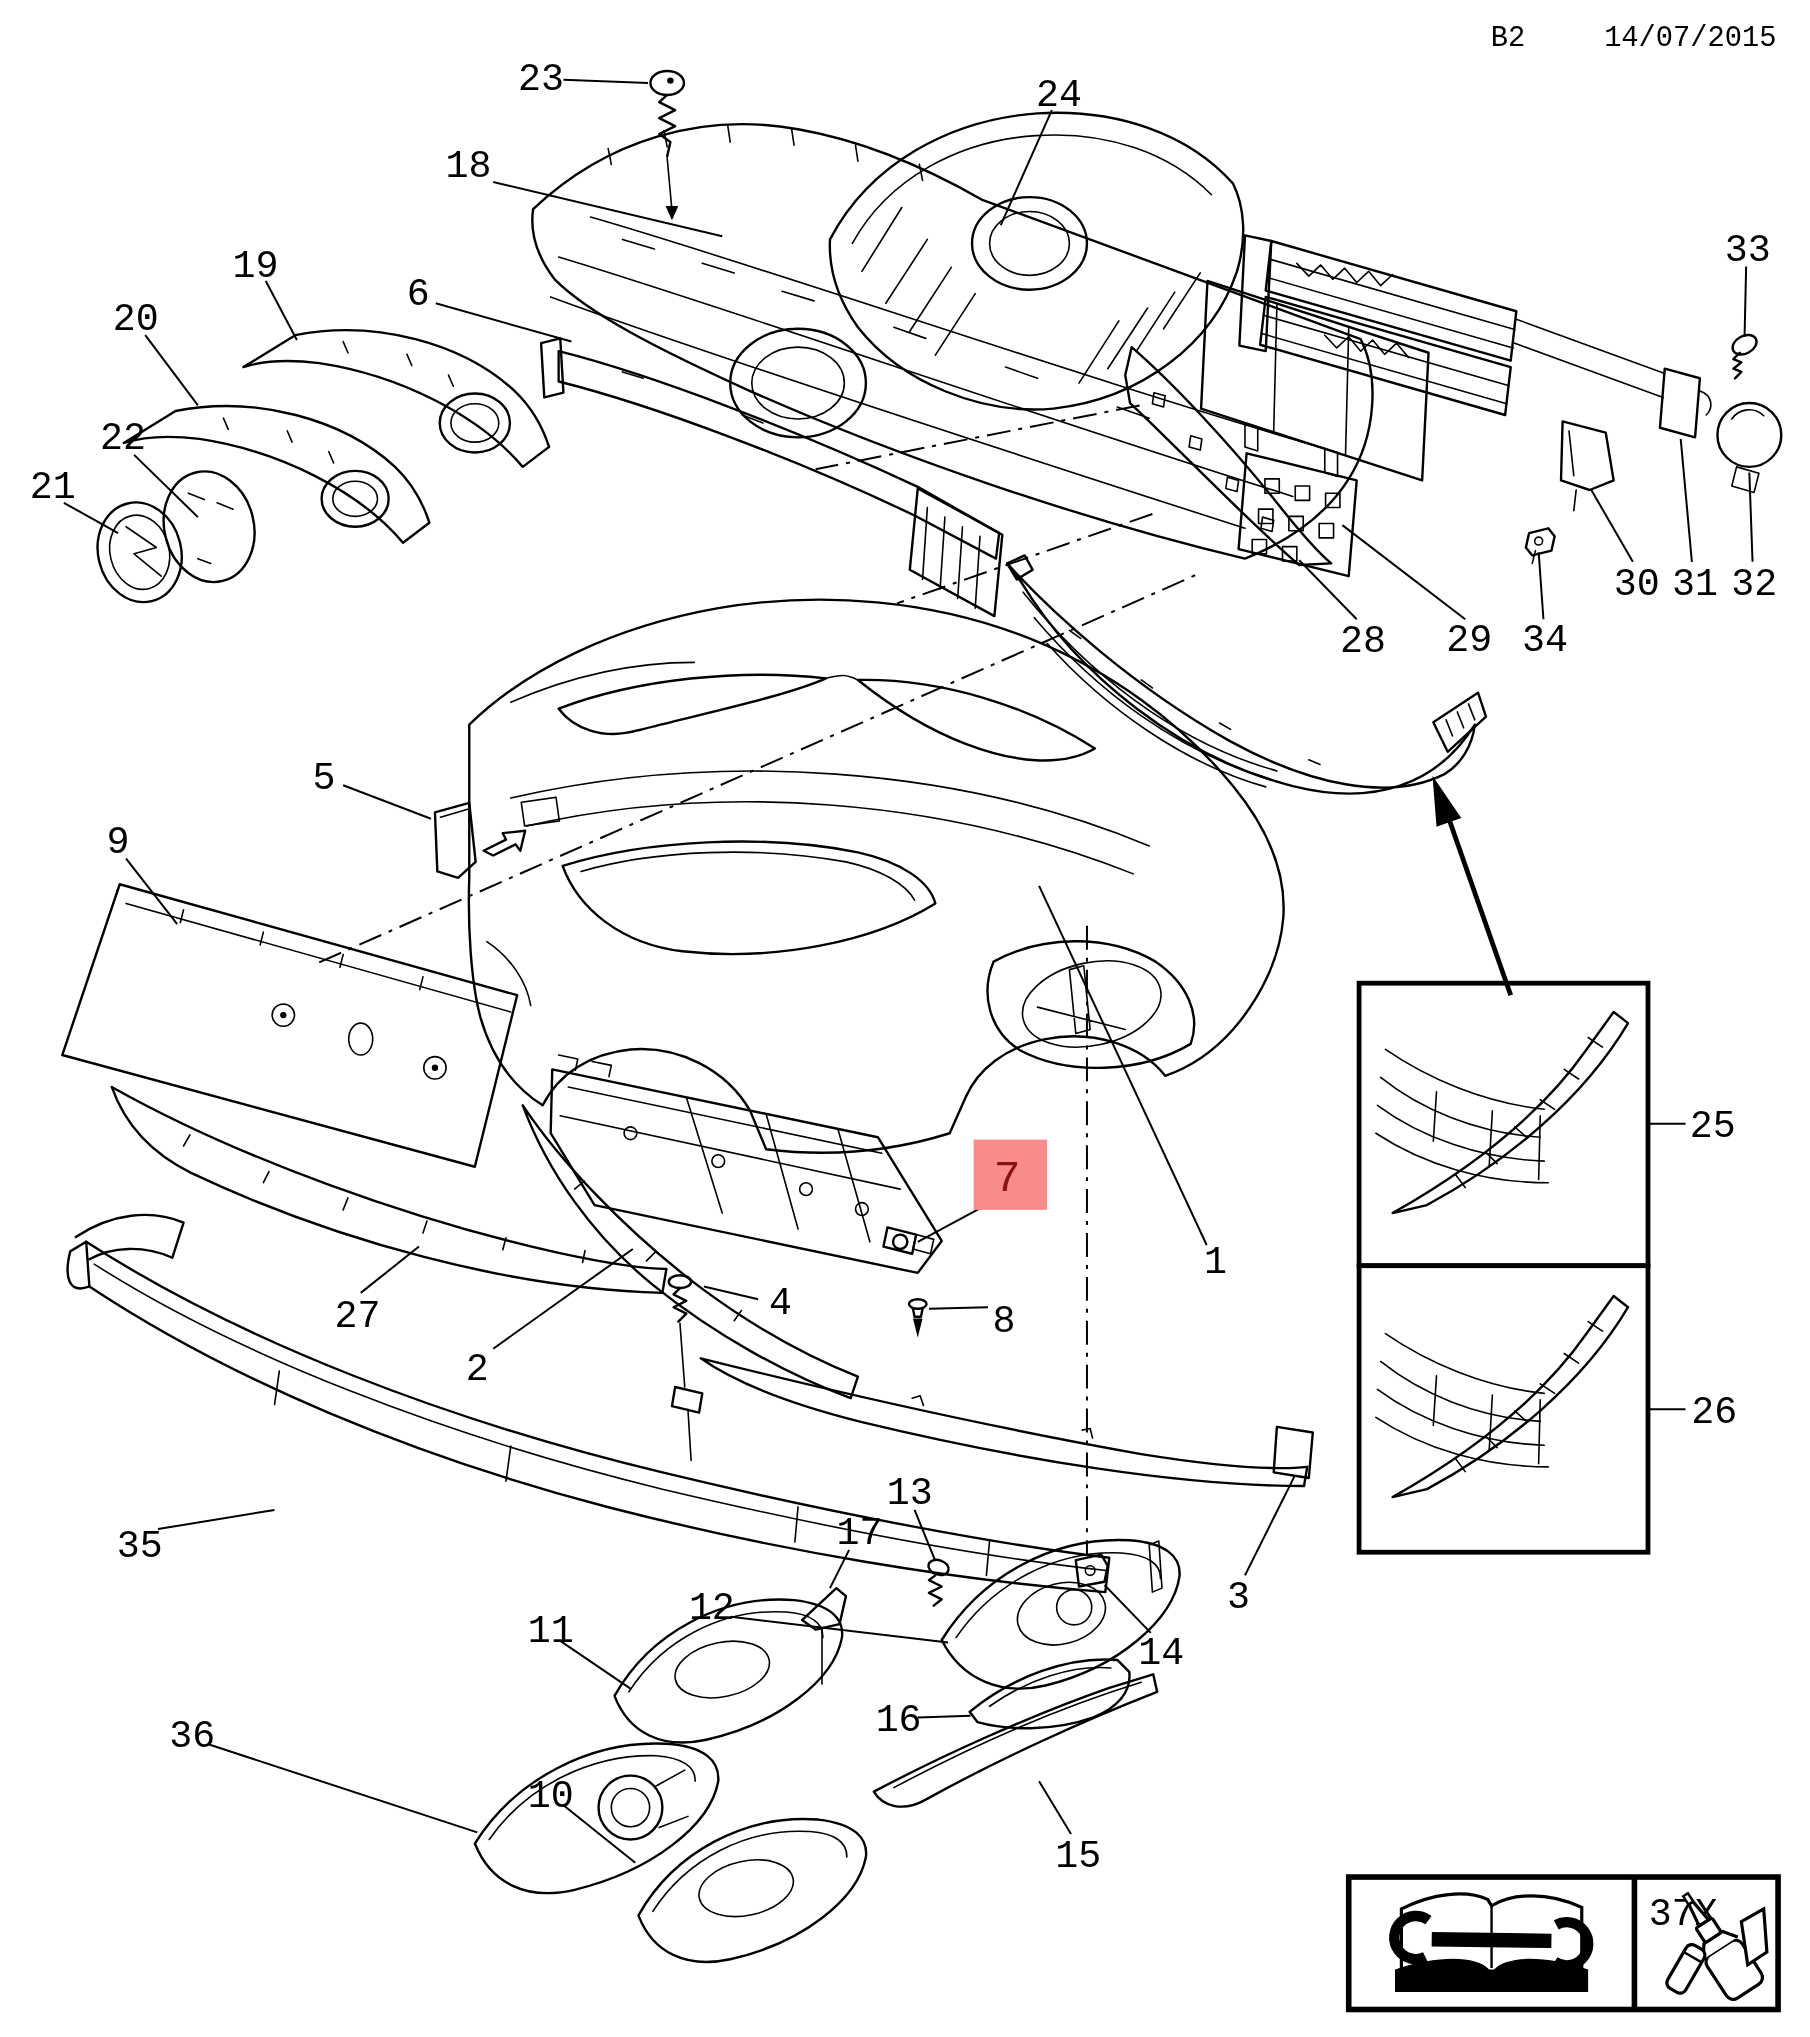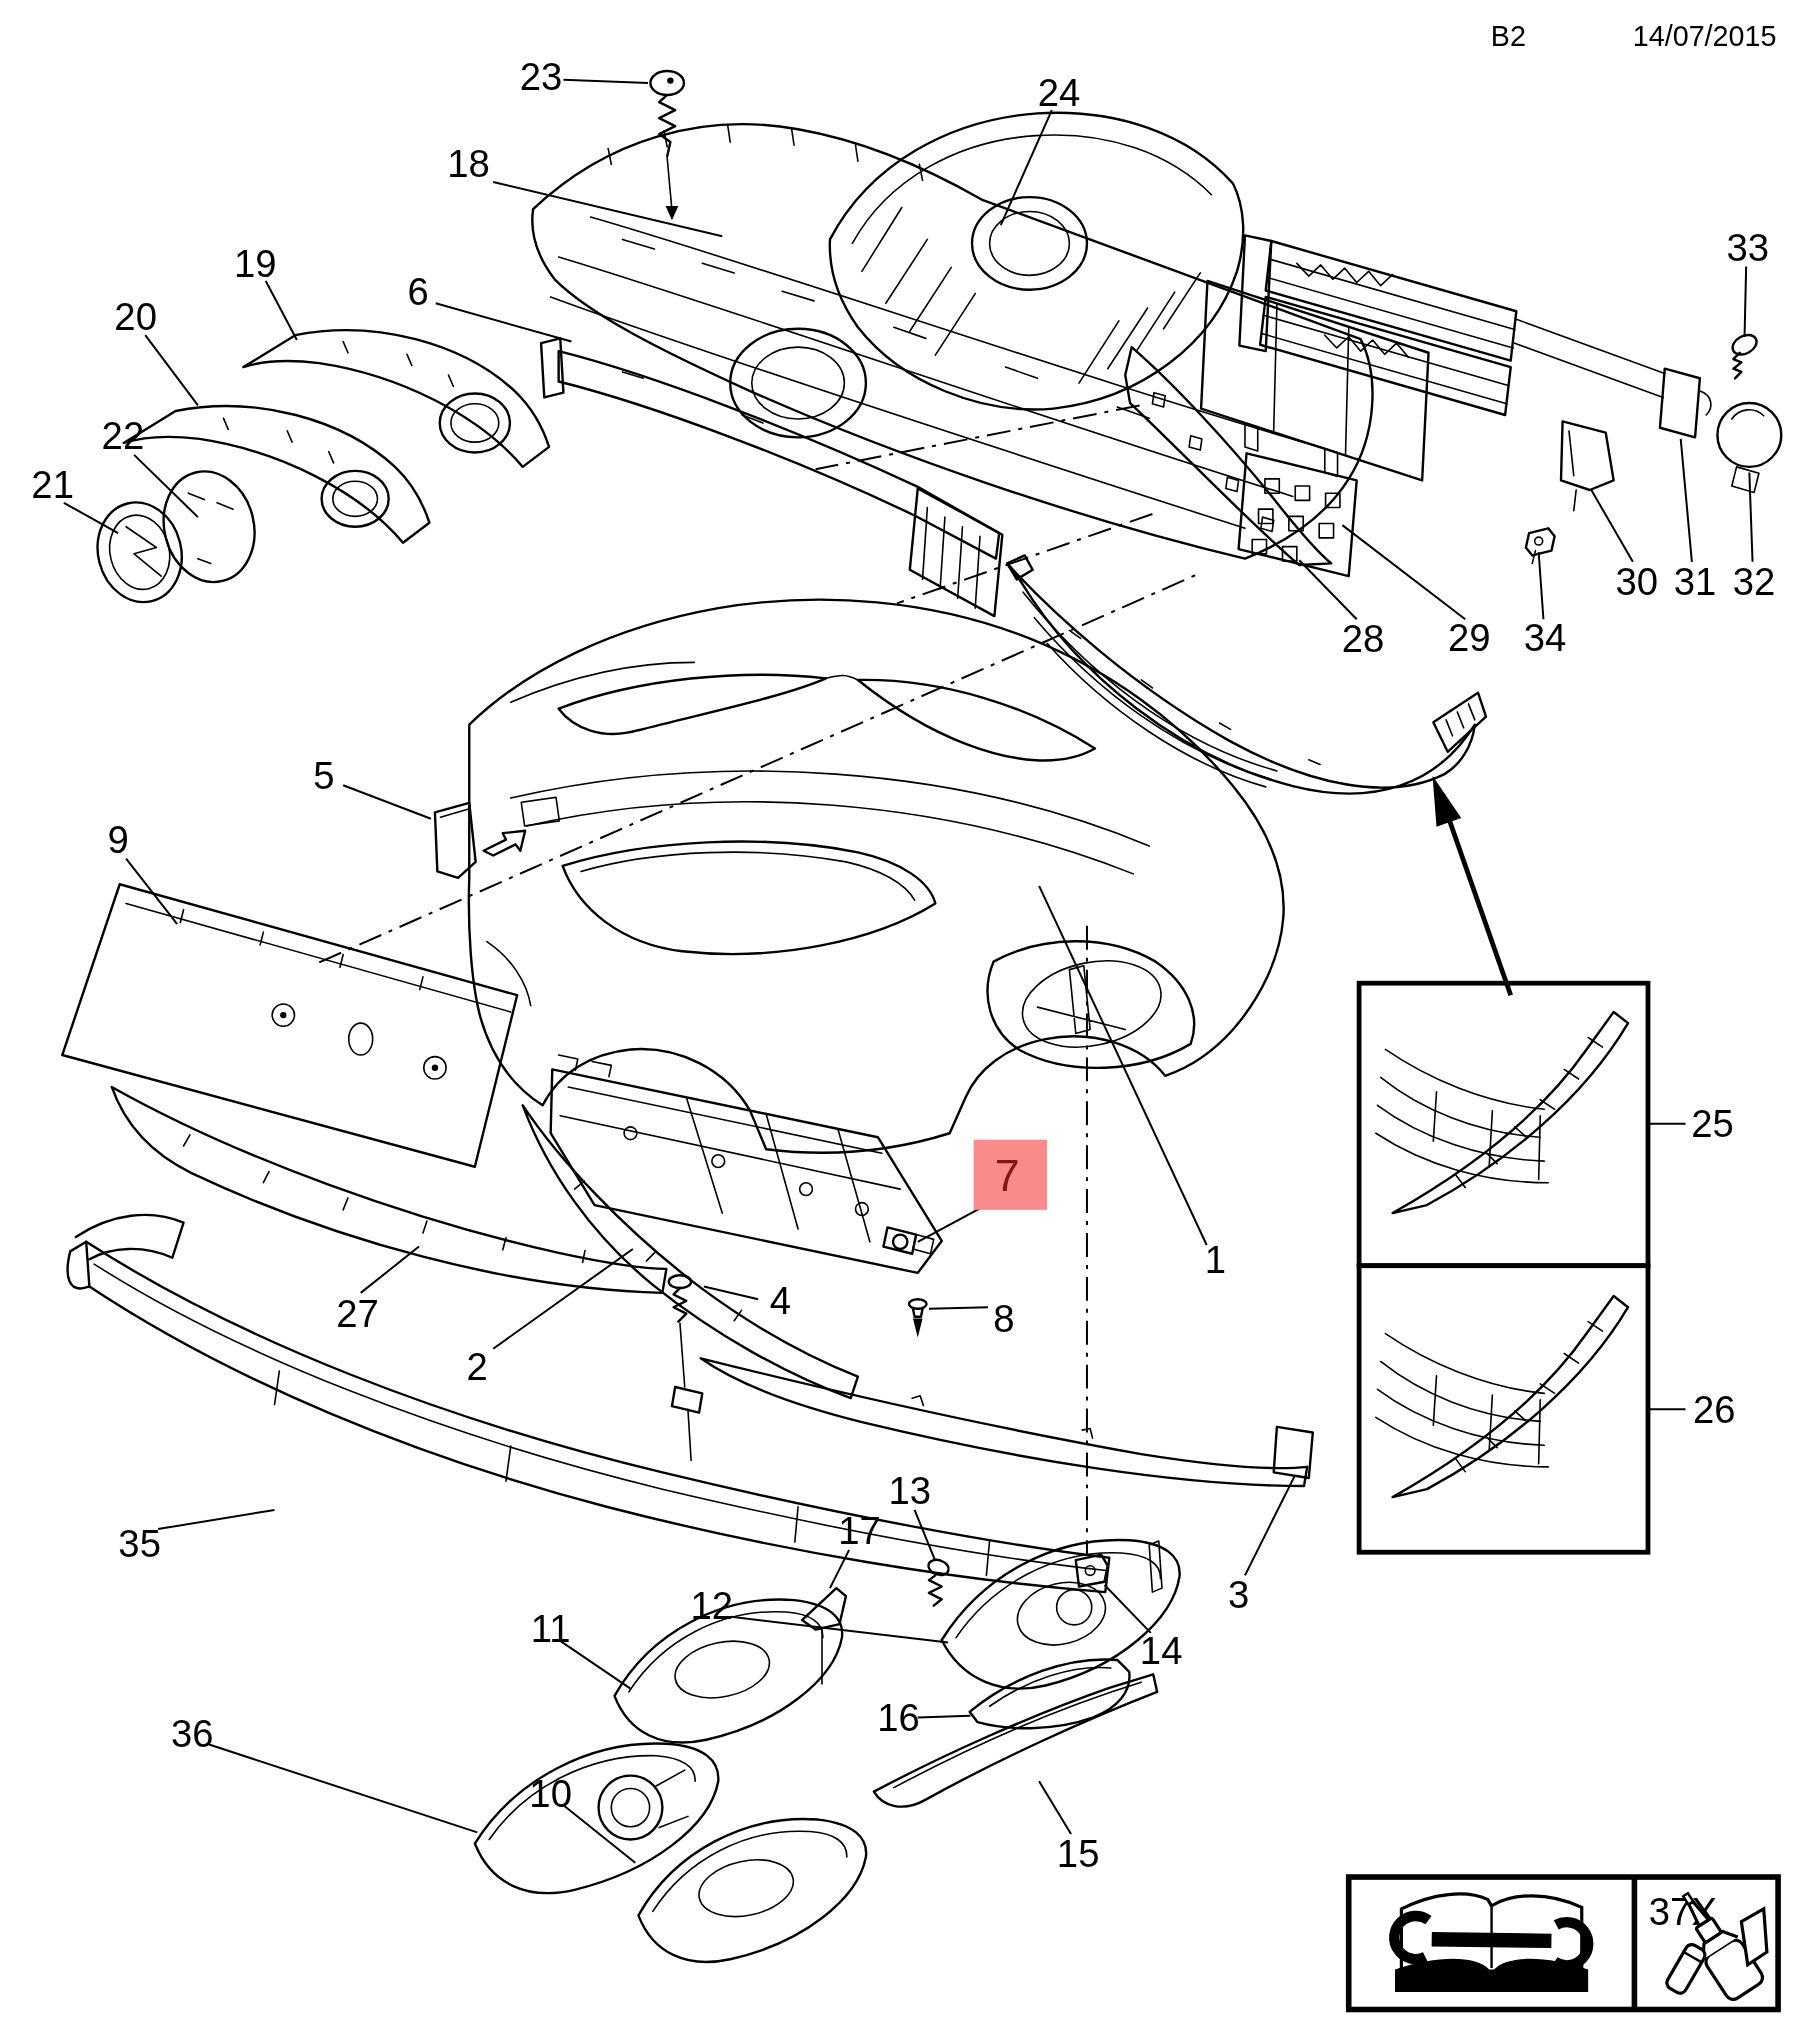--- a/index.html
+++ b/index.html
@@ -1,17 +1,17 @@
 <!DOCTYPE html>
 <html style="font-size:12.8px"><head>
 <meta charset="utf-8">
 <style>
   html,body{margin:0;padding:0;background:#ffffff;}
   body{font-family:"Liberation Sans", sans-serif;}
-  .stage{width:100vw;max-width:100%;}
+  .stage{width:100vw;max-width:100%;font-family:Liberation Mono, monospace;}
   svg{display:block;width:100%;height:auto;background:#ffffff;}
   .ol{fill:none;stroke:#000;stroke-width:3;stroke-linejoin:round;stroke-linecap:round;}
   .thin{fill:none;stroke:#000;stroke-width:2;stroke-linejoin:round;stroke-linecap:round;}
   .ld{stroke:#000;stroke-width:2.5;fill:none;}
   .dd{stroke:#000;stroke-width:2.5;fill:none;stroke-dasharray:30 10 5 10;}
   .callout{font-size:48px;fill:#000;text-anchor:middle;}
   .hdr{font-size:36px;fill:#000;}
   .legend-ref{font-size:48px;fill:#000;}
   .hl7{font-size:56px;text-anchor:middle;}
   .blk{fill:#000;stroke:none;}

